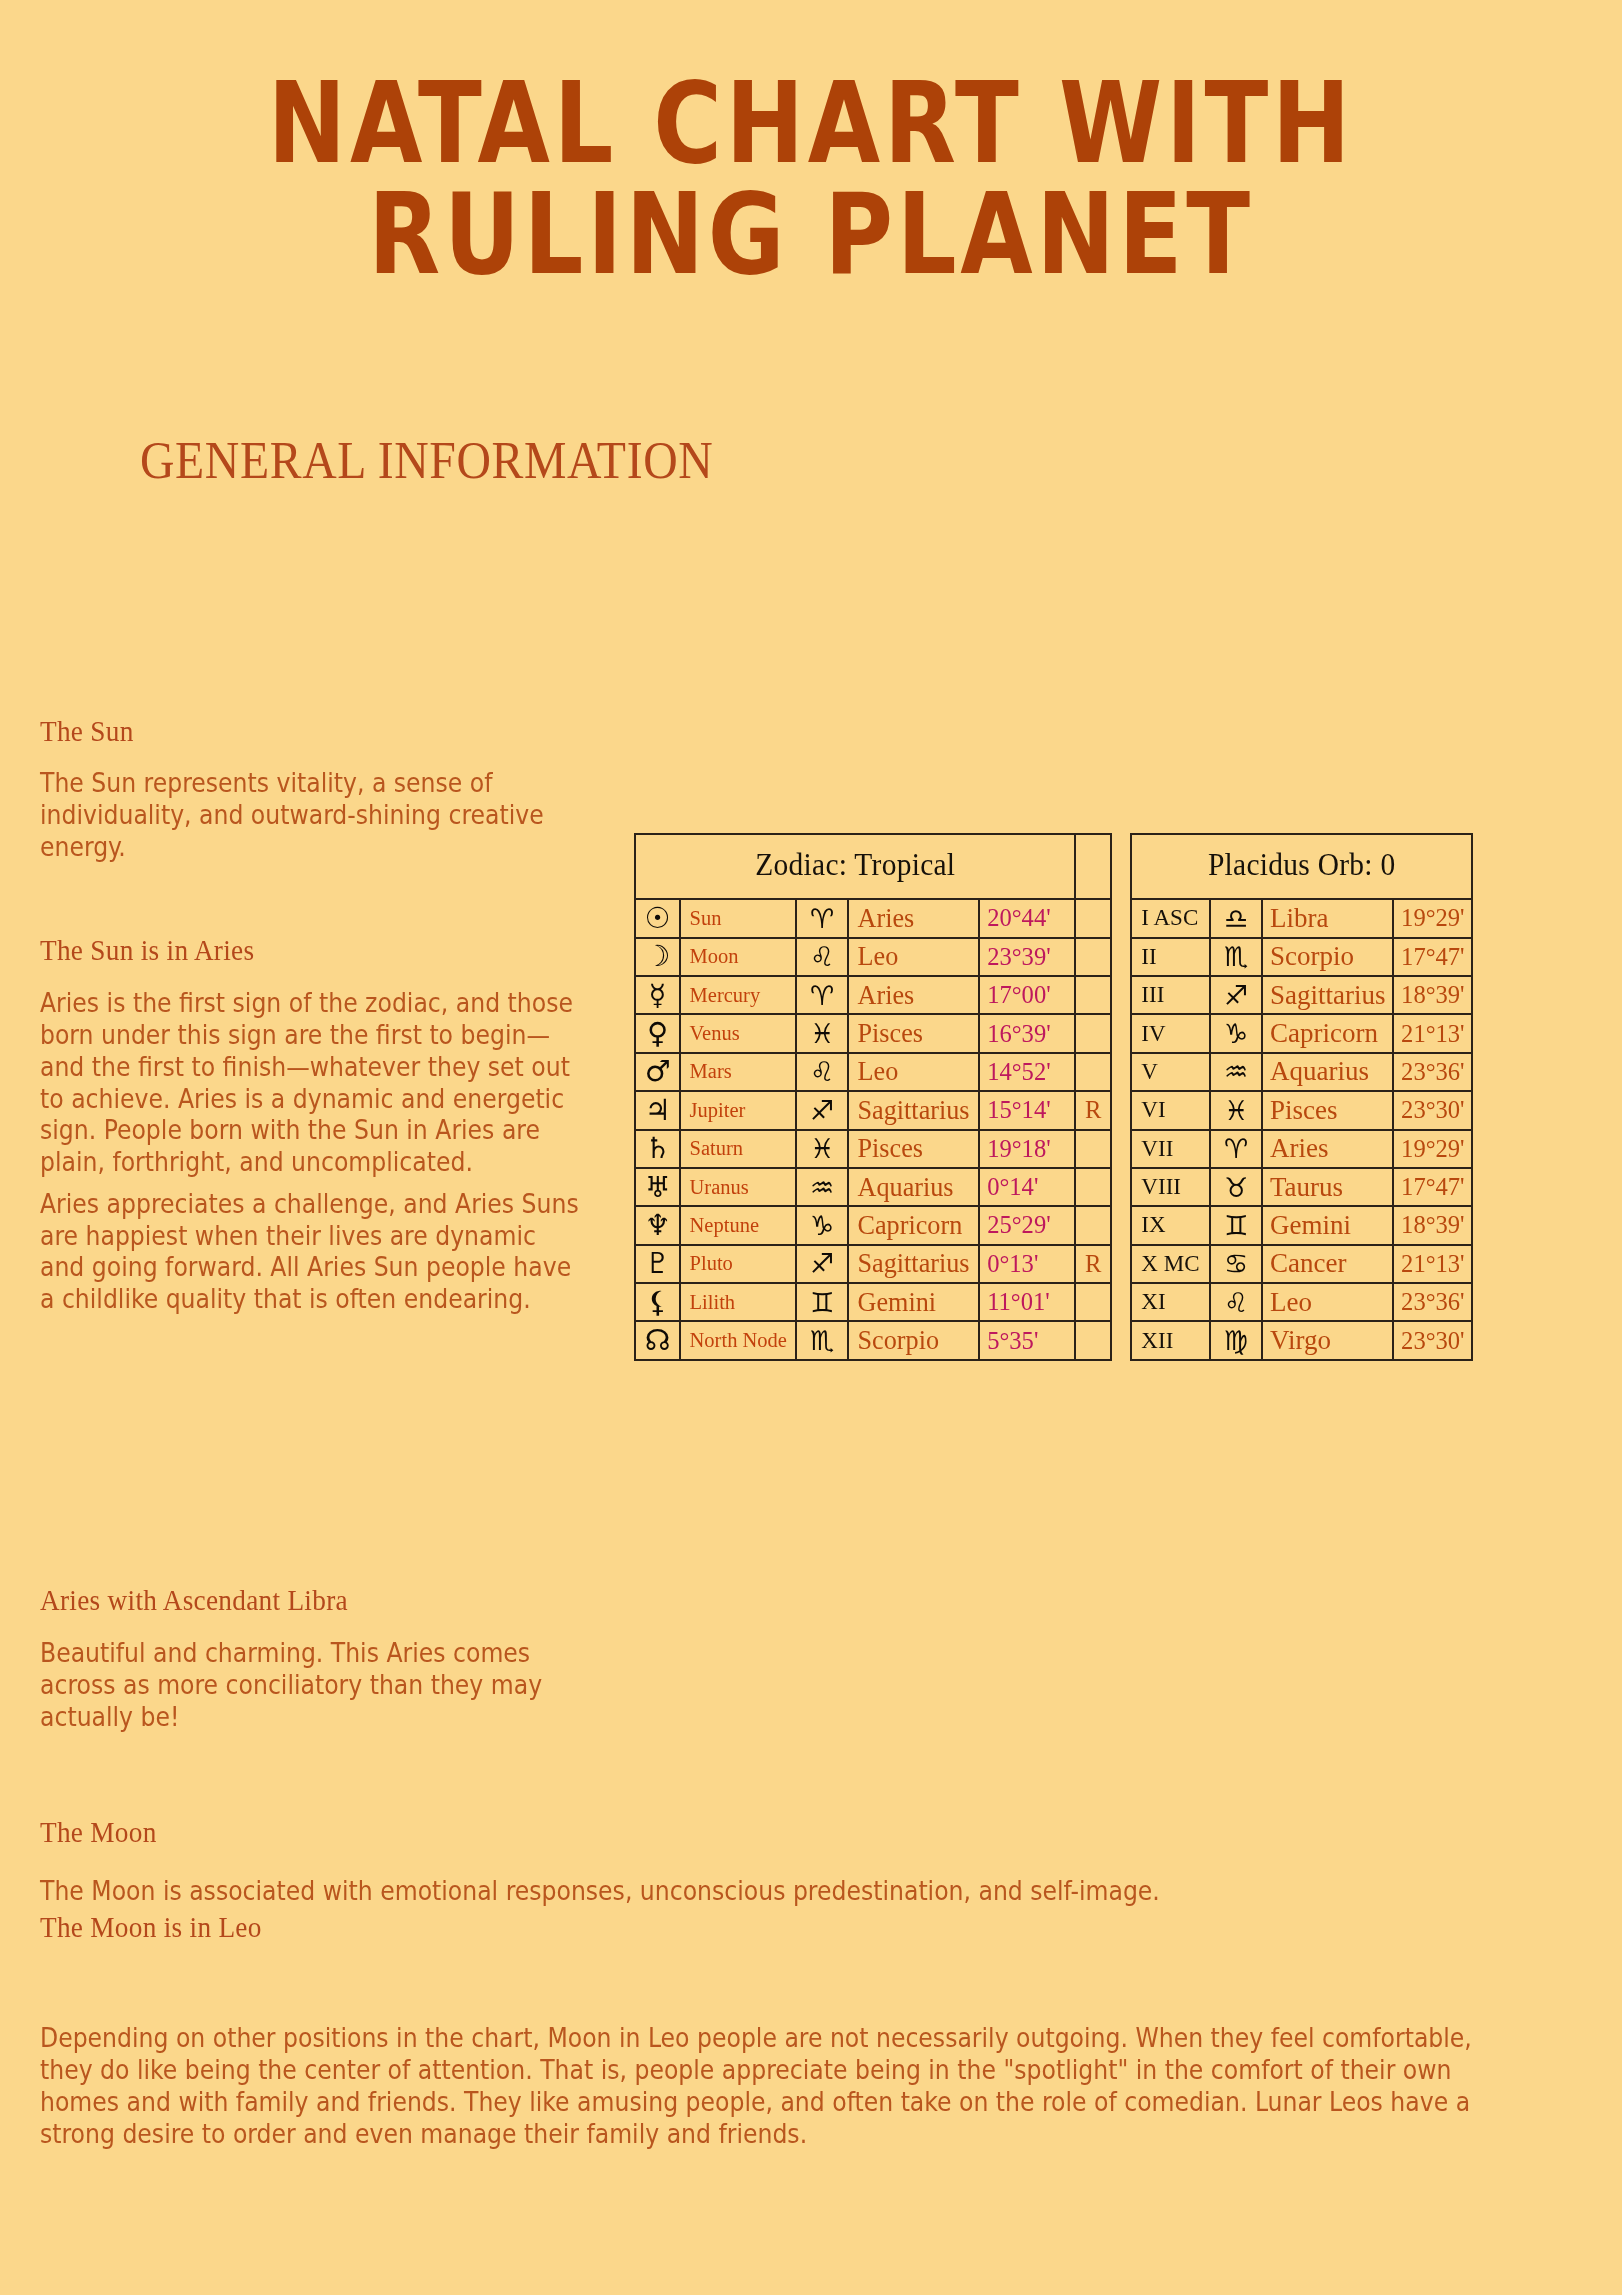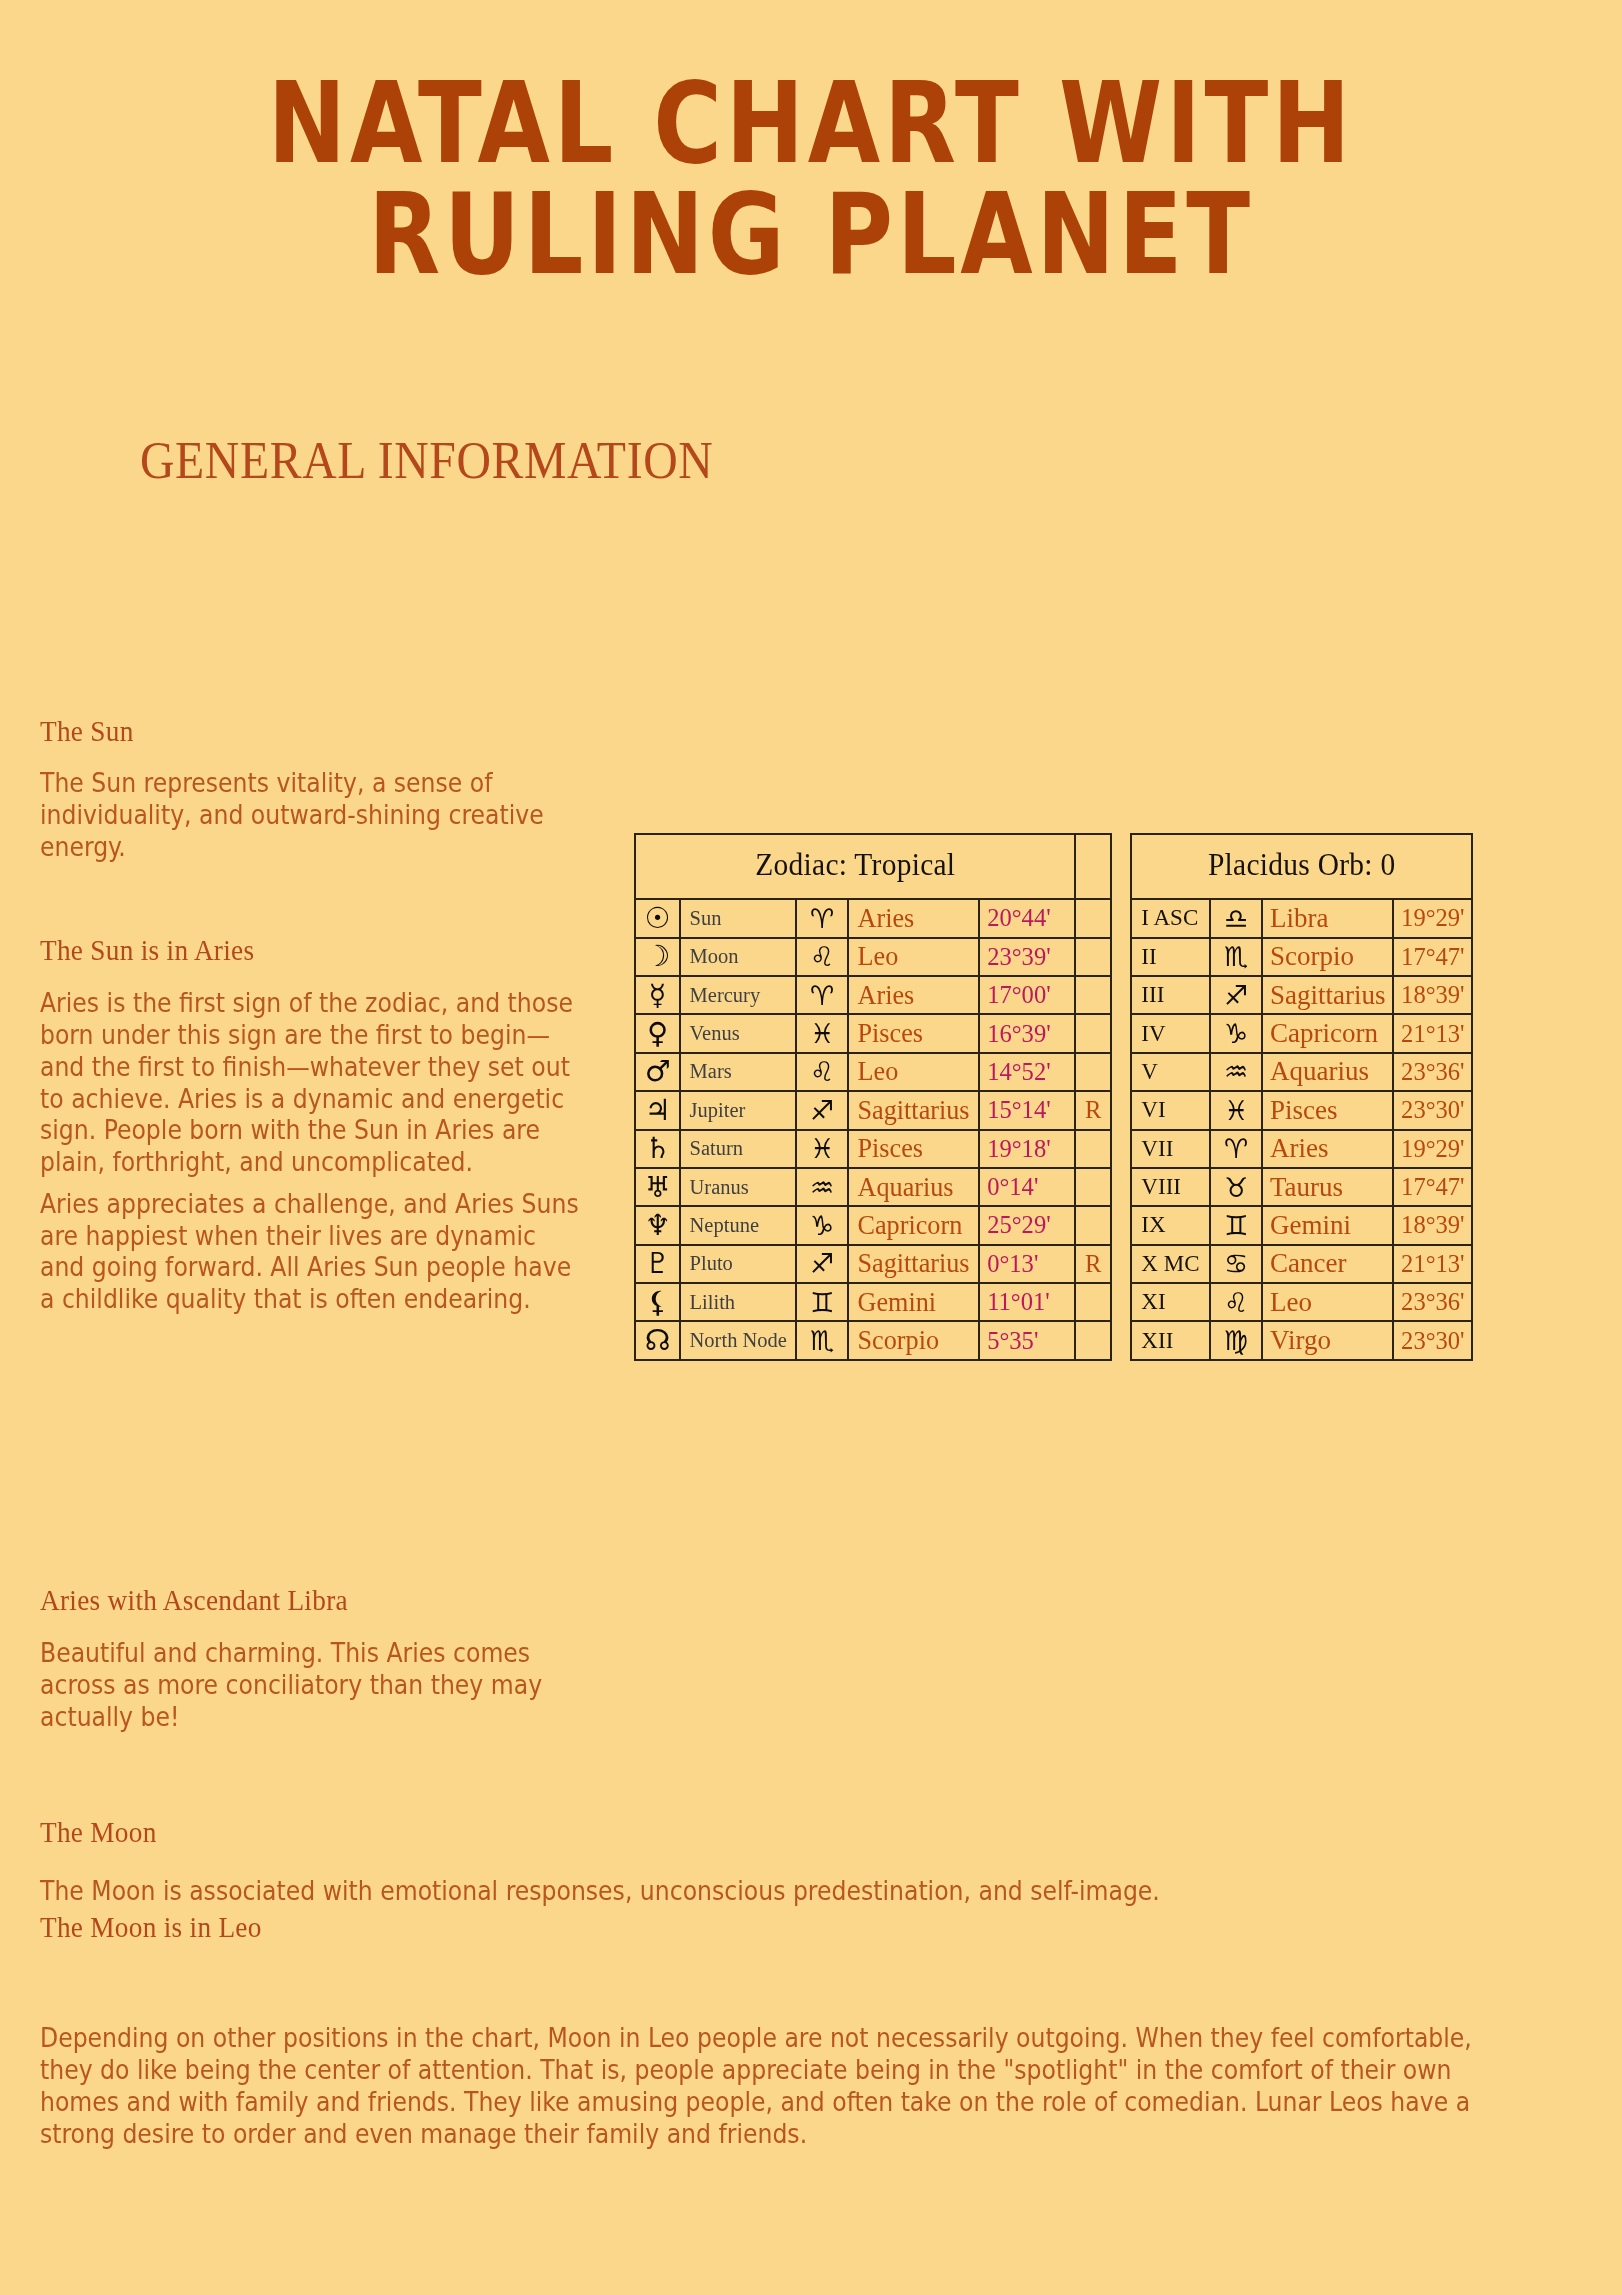--- a/index.html
+++ b/index.html
@@ -95,21 +95,21 @@
   .glyph {
     text-align:center;
     color:#0F0B06;
     font-family:"DejaVu Sans","Liberation Sans",sans-serif;
     font-size:29px;
     line-height:1;
     width:38px;
     padding:1.4px 2.7px;
   }
   .pname {
-    color:#404040;
+    color:#c2410c;
     font-size:20.5px;
     padding:2.7px 8.2px;
     white-space:nowrap;
   }
   .sglyph {
     text-align:center;
     color:#0F0B06;
     font-family:"DejaVu Sans","Liberation Sans",sans-serif;
     font-size:27px;
     line-height:1;

